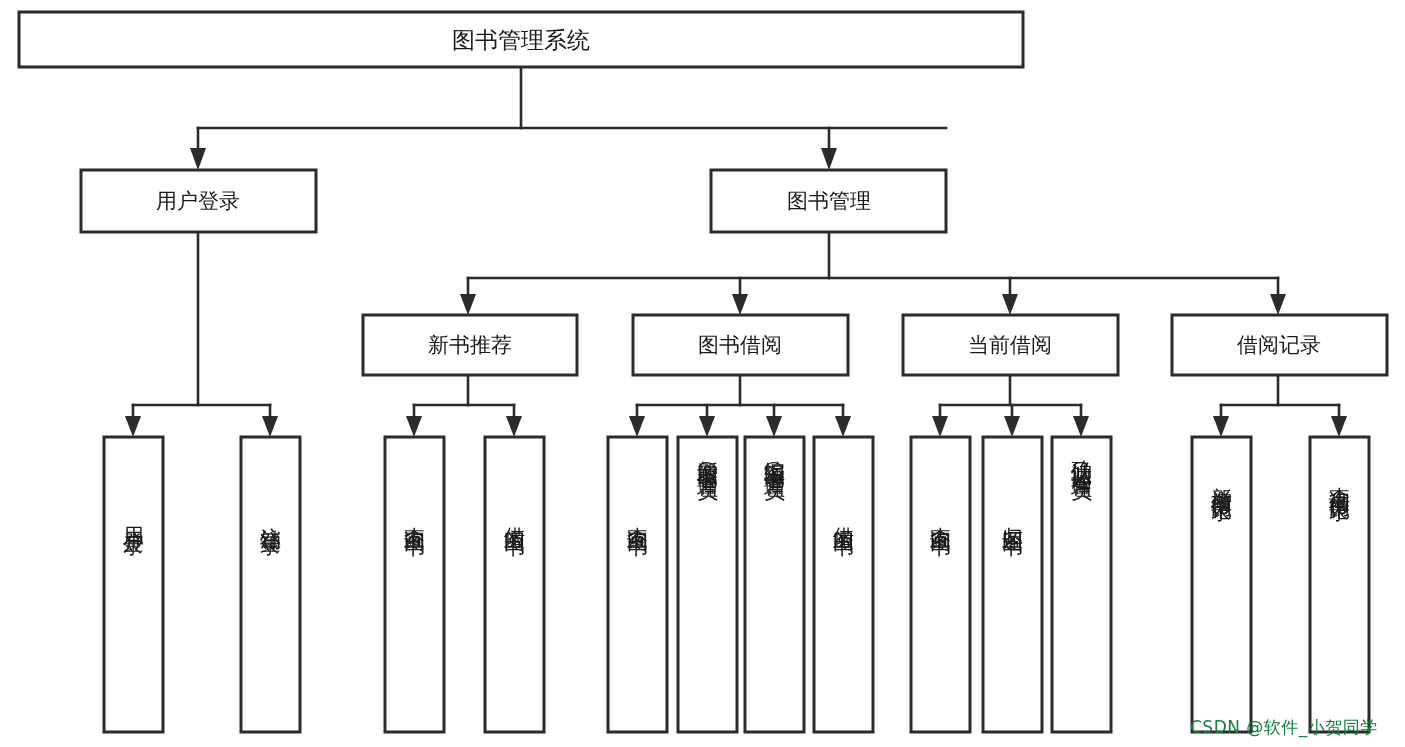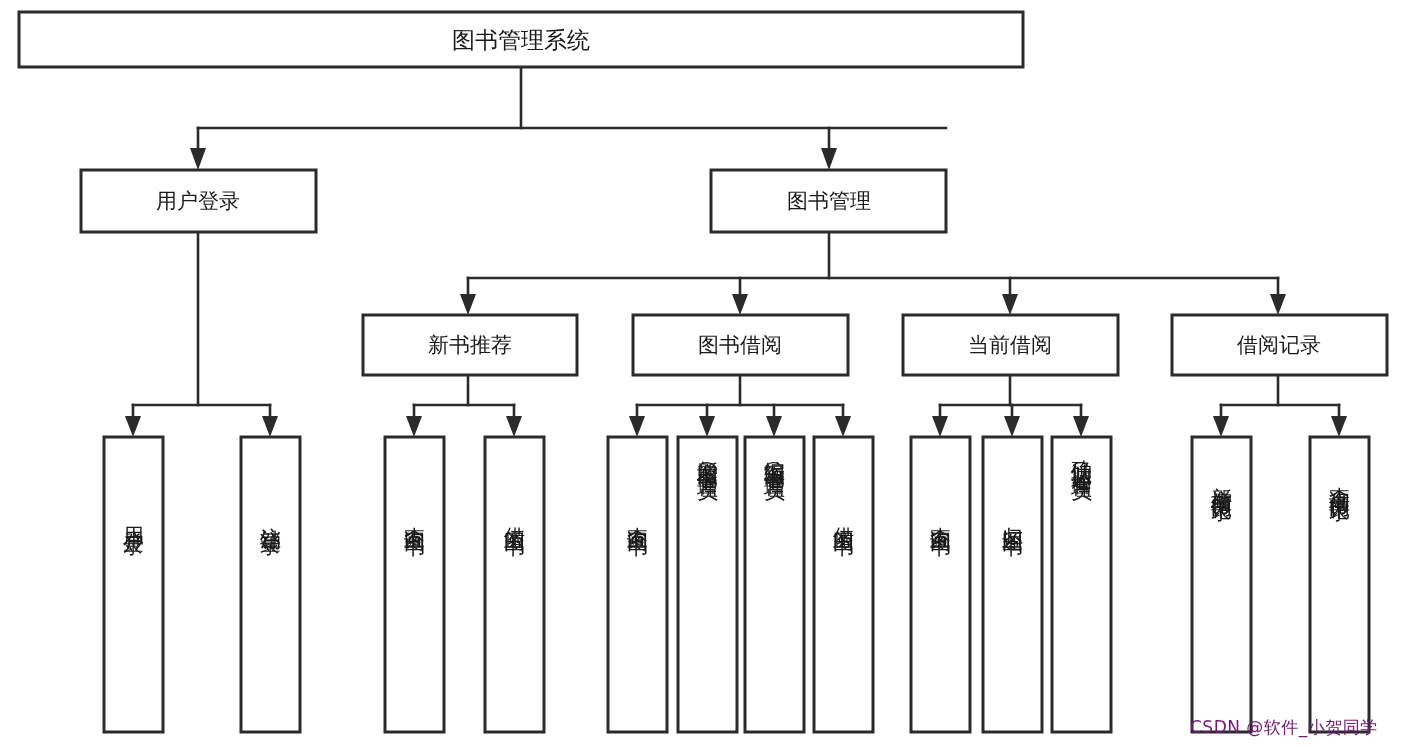--- a/index.html
+++ b/index.html
@@ -63,21 +63,21 @@
     color: #1a1a1a;
     white-space: nowrap;
     text-align: center;
     pointer-events: none;
     transform: translateX(-50%);
   }
   .watermark {
     position: absolute;
     font-family: "DejaVu Sans", "Liberation Sans", sans-serif;
     font-size: 17px;
-    color: #701a75;
+    color: #15803d;
     white-space: nowrap;
     letter-spacing: 0.5px;
   }
 </style>
 </head>
 <body>
 
 <div id="diagram-root">
 
   <svg class="diagram-canvas" viewBox="0 0 1405 747" xmlns="http://www.w3.org/2000/svg">

